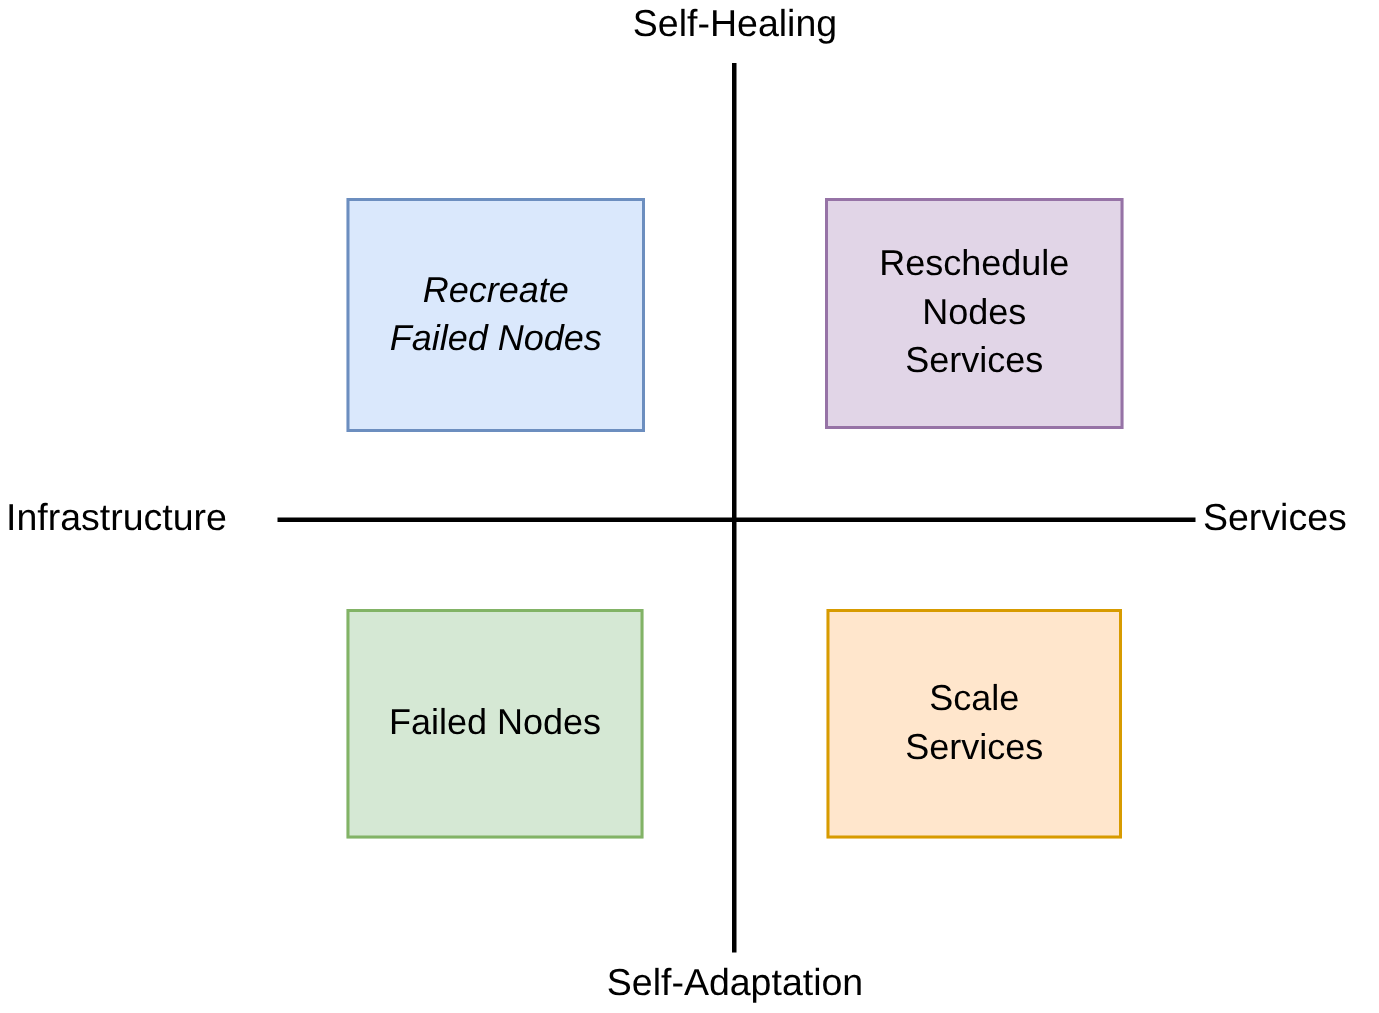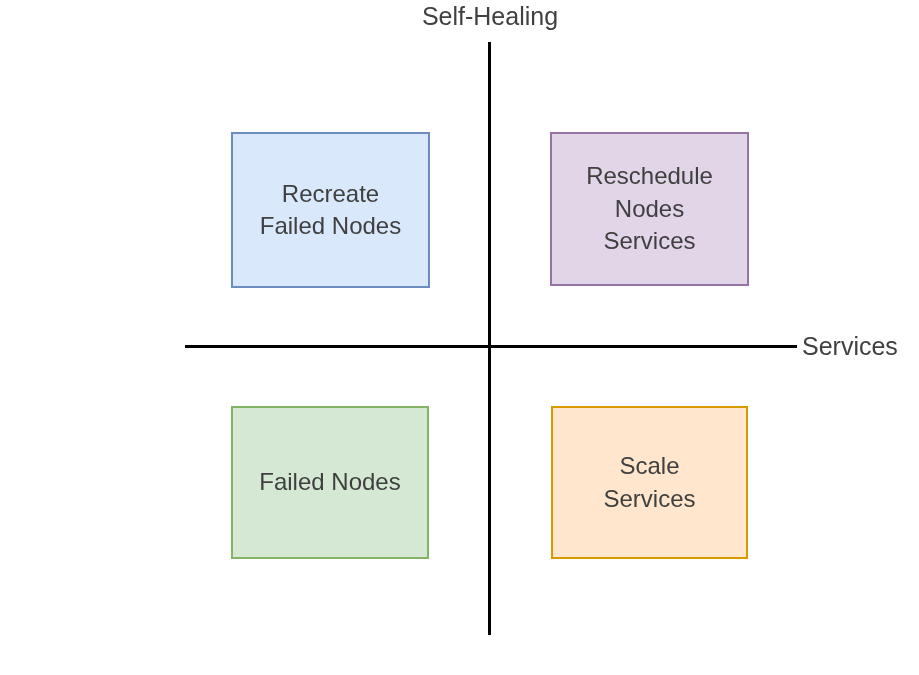--- a/index.html
+++ b/index.html
@@ -6,21 +6,21 @@
     margin: 0;
     padding: 0;
     background: #ffffff;
   }
   .canvas {
     position: relative;
     width: 914px;
     height: 675px;
     background: #ffffff;
     font-family: "Liberation Sans", sans-serif;
-    color: #404040;
+    color: #000000;
     overflow: hidden;
   }
   .axis-line {
     position: absolute;
     background: #000000;
   }
   .axis-line.vertical {
     left: 488px;
     top: 42px;
     width: 3px;
@@ -65,34 +65,36 @@
     display: flex;
     align-items: center;
     justify-content: center;
     text-align: center;
     font-size: 24px;
     line-height: 1.35;
   }
   .quadrant-box .box-label {
     white-space: pre-line;
   }
-  .quadrant-box.tl { left: 231px; top: 132px; width: 199px; height: 156px; }
+  .quadrant-box.tl { left: 231px; top: 132px; width: 199px; height: 156px; font-style: italic; }
   .quadrant-box.tr { left: 550px; top: 132px; width: 199px; height: 154px; }
   .quadrant-box.bl { left: 231px; top: 406px; width: 198px; height: 153px; }
   .quadrant-box.br { left: 551px; top: 406px; width: 197px; height: 153px; }
 </style>
 </head>
 <body>
 
 <div class="canvas">
 
   <div class="axis-line vertical"></div>
   <div class="axis-line horizontal"></div>
 
   <div class="axis-label top">Self-Healing</div>
+  <div class="axis-label bottom">Self-Adaptation</div>
+  <div class="axis-label left">Infrastructure</div>
   <div class="axis-label right">Services</div>
 
   <div class="quadrant-box tl" style="background: rgb(218, 232, 252); border-color: rgb(108, 142, 191);">
     <span class="box-label">Recreate
 Failed Nodes</span>
   </div>
 
   <div class="quadrant-box tr" style="background: rgb(225, 213, 231); border-color: rgb(150, 115, 166);">
     <span class="box-label">Reschedule
 Nodes

